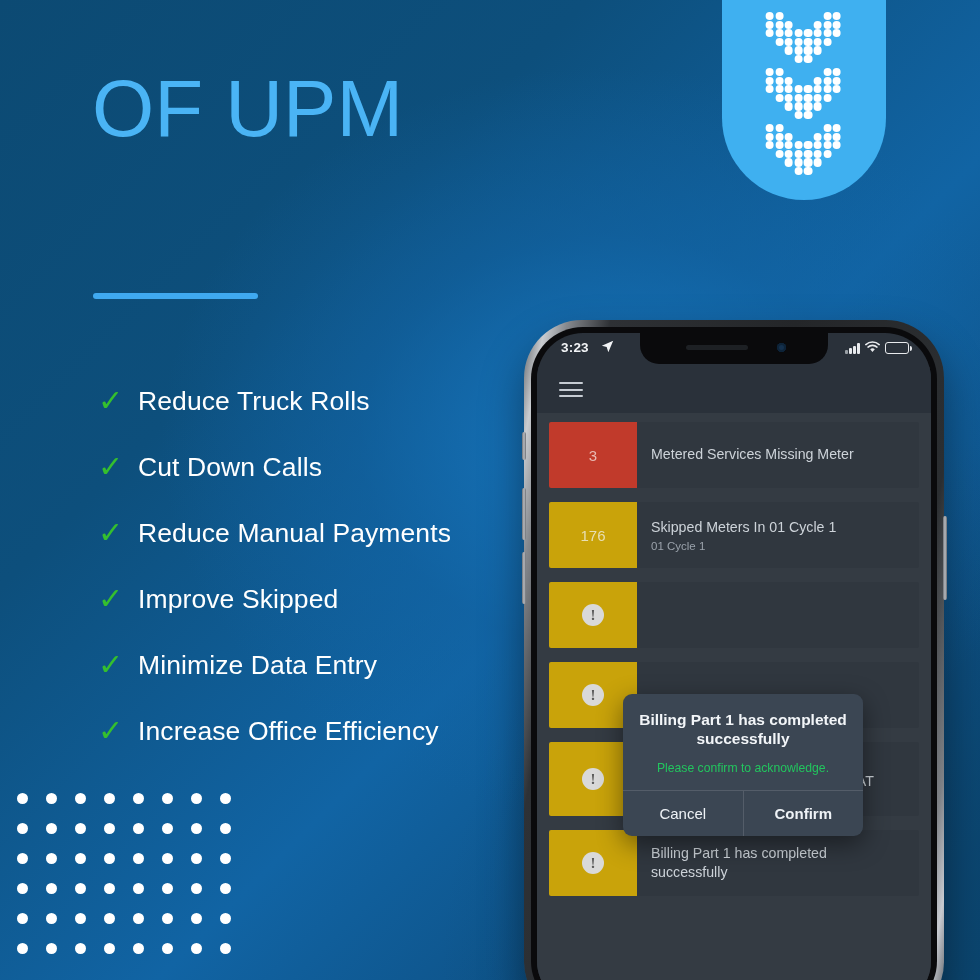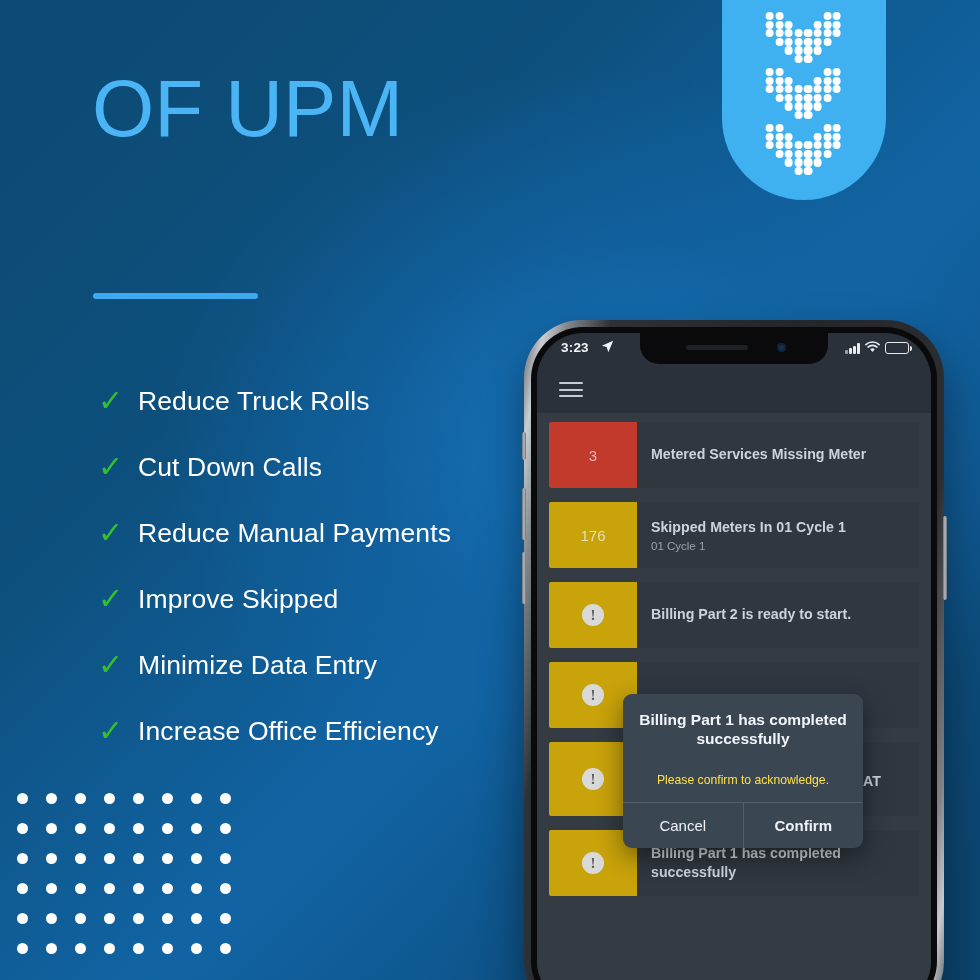--- a/index.html
+++ b/index.html
@@ -174,39 +174,39 @@
     width:22px; height:22px; border-radius:50%;
     background:#d9d9d9; color:#5a5a5a;
     font-size:15px; font-weight:bold; line-height:22px;
     text-align:center; font-family:"Liberation Serif", serif;
   }
   .notif-body {
     flex:1; padding:11px 12px 11px 14px;
     display:flex; flex-direction:column; justify-content:center;
   }
   .notif-title {
-    color:#cdd3d9; font-size:14.2px; line-height:1.35; font-weight:700;
+    color:#cdd3d9; font-size:14.2px; line-height:1.35; font-weight:400;
   }
   .notif-sub {
     color:#9aa2ab; font-size:11.5px; margin-top:2px;
   }
 
   
   #dialog {
     position:absolute; left:86px; top:361px; width:240px;
     background:#3b4653; border-radius:9px; z-index:9;
     box-shadow:0 8px 26px rgba(0,0,0,0.45);
     overflow:hidden;
   }
   #dialog-head { padding:16px 16px 13px 16px; text-align:center; }
   #dialog-title {
     color:#f2f5f8; font-size:15.5px; font-weight:bold; line-height:1.25;
   }
   #dialog-sub {
-    color:#fde047; font-size:12.2px; margin-top:24px; line-height:1.3;
+    color:#22c55e; font-size:12.2px; margin-top:12px; line-height:1.3;
   }
   #dialog-actions {
     display:flex; border-top:1px solid rgba(255,255,255,0.13);
     height:46px;
   }
   .dlg-btn {
     flex:1; display:flex; align-items:center; justify-content:center;
     color:#eef2f6; font-size:15px; cursor:pointer;
   }
   #dialog-confirm { font-weight:bold; }
@@ -471,23 +471,20 @@
           </div>
           <div class="notif-body">
             <div class="notif-title">Skipped Meters In 01 Cycle 1</div>
             <div class="notif-sub">01 Cycle 1</div>
           </div>
         </div>
         <div class="notif-row">
           <div class="notif-badge yellow">
             <span class="bang">!</span>
           </div>
-          <div class="notif-body">
-            <div class="notif-title">Billing Part 2 is ready to start.</div>
-          </div>
         </div>
         <div class="notif-row">
           <div class="notif-badge yellow">
             <span class="bang">!</span>
           </div>
           <div class="notif-body">
             <div class="notif-title"></div>
           </div>
         </div>
         <div class="notif-row">

